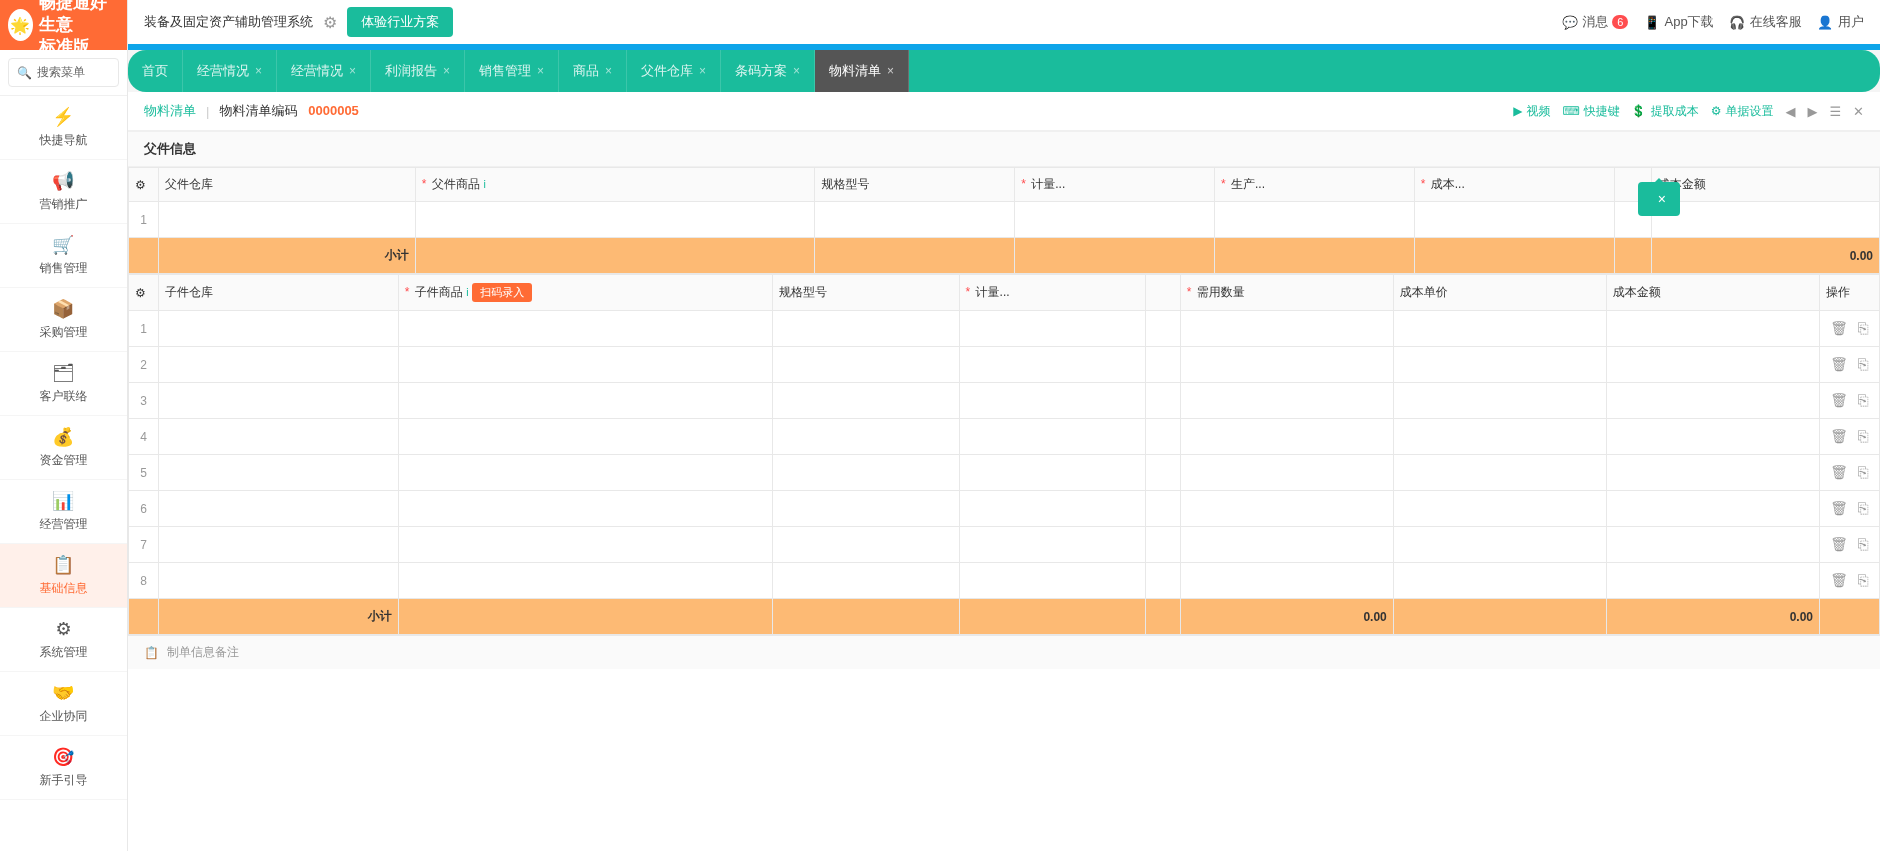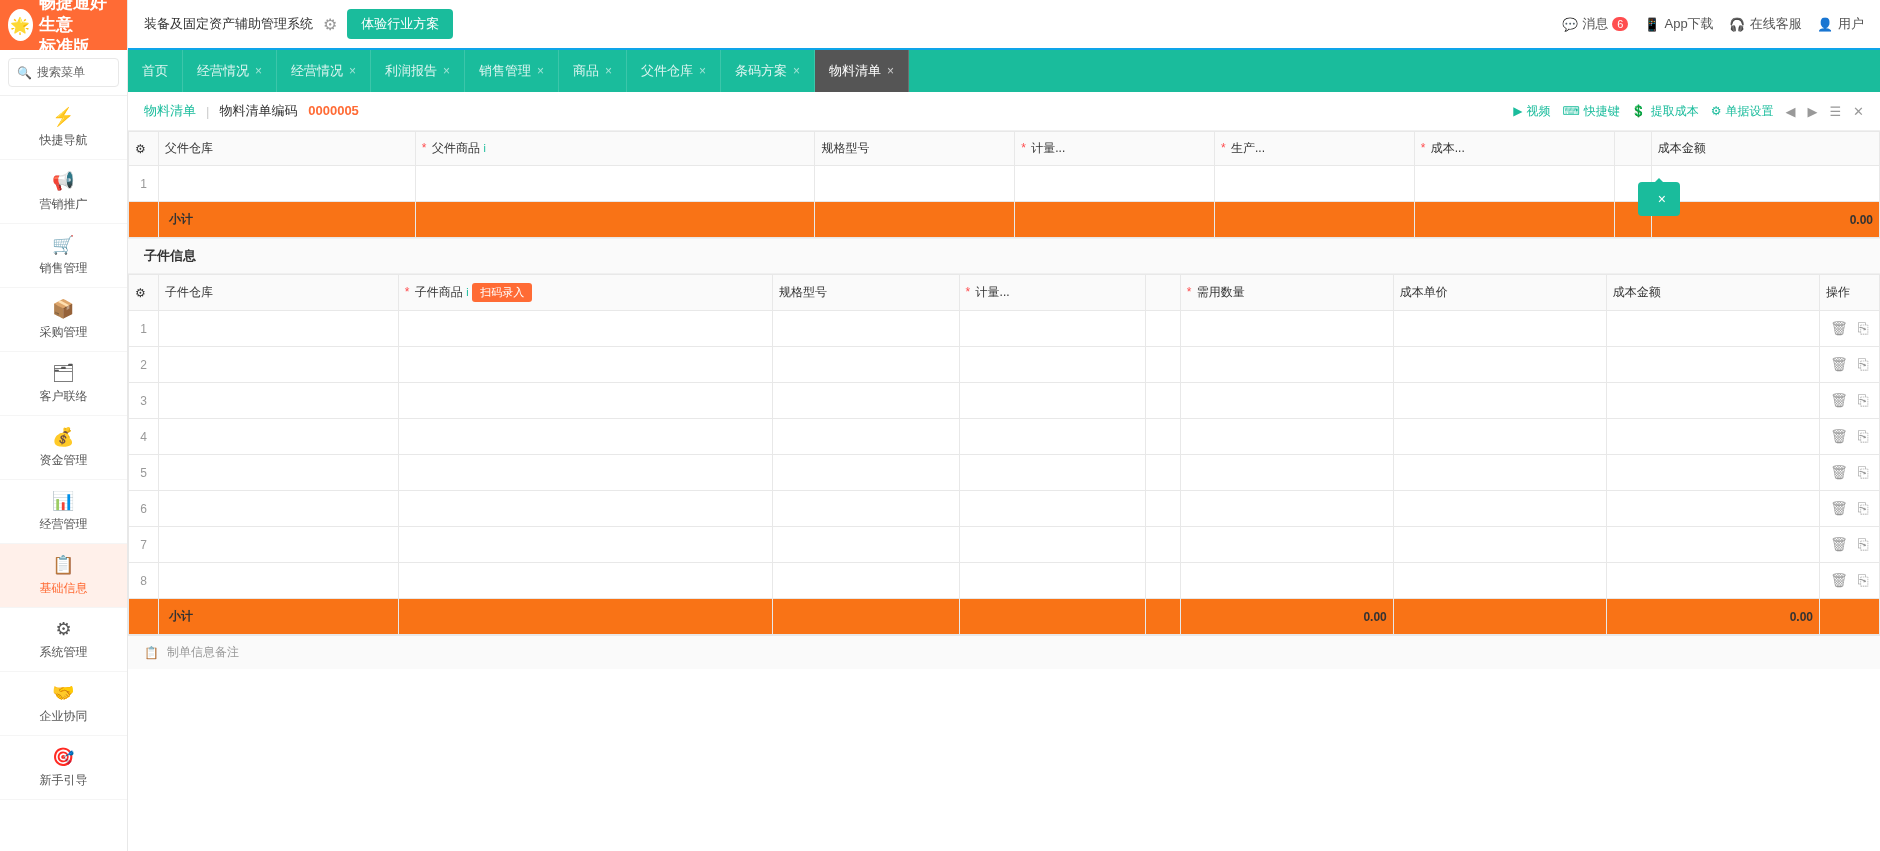--- a/index.html
+++ b/index.html
@@ -68,21 +68,21 @@
 
     
     .main { flex: 1; display: flex; flex-direction: column; overflow: hidden; }
 
     
     .topbar {
       background: #fff;
       height: 50px;
       display: flex;
       padding: 0 16px;
-      border-bottom: 2px solid #0ea5e9;
+      border-bottom: 6px solid #0ea5e9;
       justify-content: space-between;
     }
     .topbar-left { display: flex; align-items: center; gap: 10px; }
     .system-title { font-size: 13px; color: #333; }
     .settings-icon { color: #999; cursor: pointer; font-size: 16px; }
     .trial-btn {
       background: #1abc9c;
       color: #fff;
       border: none;
       border-radius: 4px;
@@ -94,20 +94,21 @@
     .topbar-right .icon-btn { display: flex; align-items: center; gap: 4px; cursor: pointer; color: #555; }
     .badge { background: #ff4d4f; color: #fff; border-radius: 10px; padding: 1px 5px; font-size: 11px; }
 
     
     .tab-nav {
       background: #1abc9c;
       display: flex;
       align-items: center;
       height: 42px;
       overflow: hidden;
+      border-radius: 18px;
     }
     .tab-item {
       padding: 0 14px;
       height: 42px;
       display: flex;
       align-items: center;
       gap: 6px;
       color: rgba(255,255,255,0.85);
       cursor: pointer;
       font-size: 13px;
@@ -157,21 +158,21 @@
       font-weight: normal;
       color: #333;
       white-space: nowrap;
     }
     .data-table td {
       border: 1px solid #e8e8e8;
       padding: 6px;
       height: 36px;
     }
     .data-table .row-num { color: #999; text-align: center; width: 30px; }
-    .data-table .subtotal-row td { background: #f97316; font-weight: bold; color: #333; }
+    .data-table .subtotal-row td { background: #fdba74; font-weight: bold; color: #333; text-align: right; }
     .data-table .subtotal-label { color: #999; padding-left: 10px; }
     .required-star { color: #ff4d4f; margin-right: 2px; }
     .info-icon { color: #1abc9c; font-size: 11px; }
     .scan-btn {
       background: #ff6b35;
       color: #fff;
       border: none;
       border-radius: 3px;
       padding: 2px 8px;
       font-size: 11px;
@@ -405,20 +406,21 @@
           <span style="color:#999;cursor:pointer;">✕</span>
         </div>
       </div>
 
       <div class="tooltip-box">
         <div class="tooltip-bar">
           <span class="tooltip-close">×</span>
         </div>
       </div>
 
+      <div class="section-header">父件信息</div>
       <table class="data-table">
         <thead>
           <tr>
             <th class="th-settings">⚙</th>
             <th class="th-warehouse">
               <span>父件仓库</span>
             </th>
             <th class="th-product">
               <span class="required-star">*</span>
               <span>父件商品</span>
@@ -470,21 +472,20 @@
             </td>
             <td></td>
             <td></td>
             <td class="col-right">
               <span>0.00</span>
             </td>
           </tr>
         </tbody>
       </table>
 
-      <div class="section-header">子件信息</div>
       <table class="data-table">
         <thead>
           <tr>
             <th class="th-settings">⚙</th>
             <th class="th-warehouse">
               <span>子件仓库</span>
             </th>
             <th class="th-product">
               <span class="required-star">*</span>
               <span>子件商品</span>

